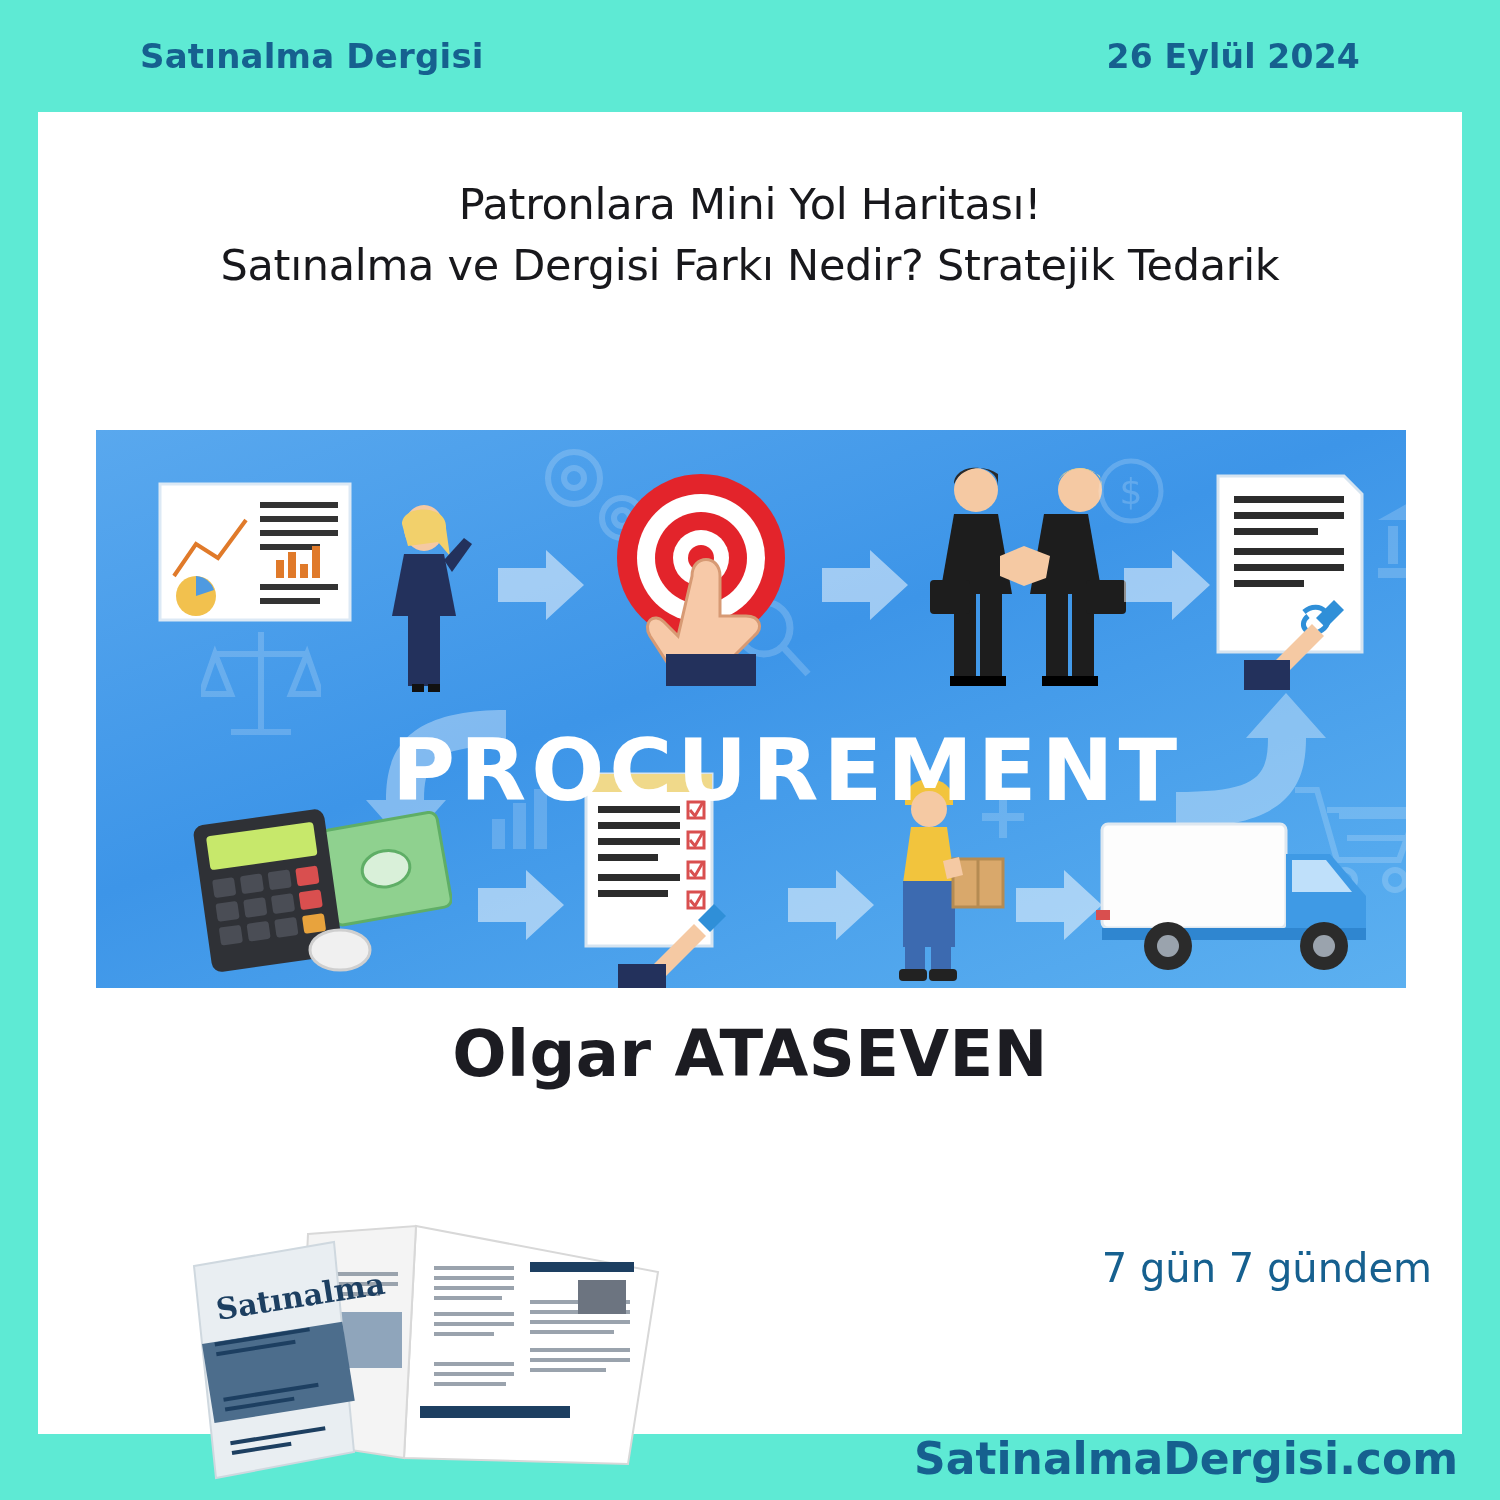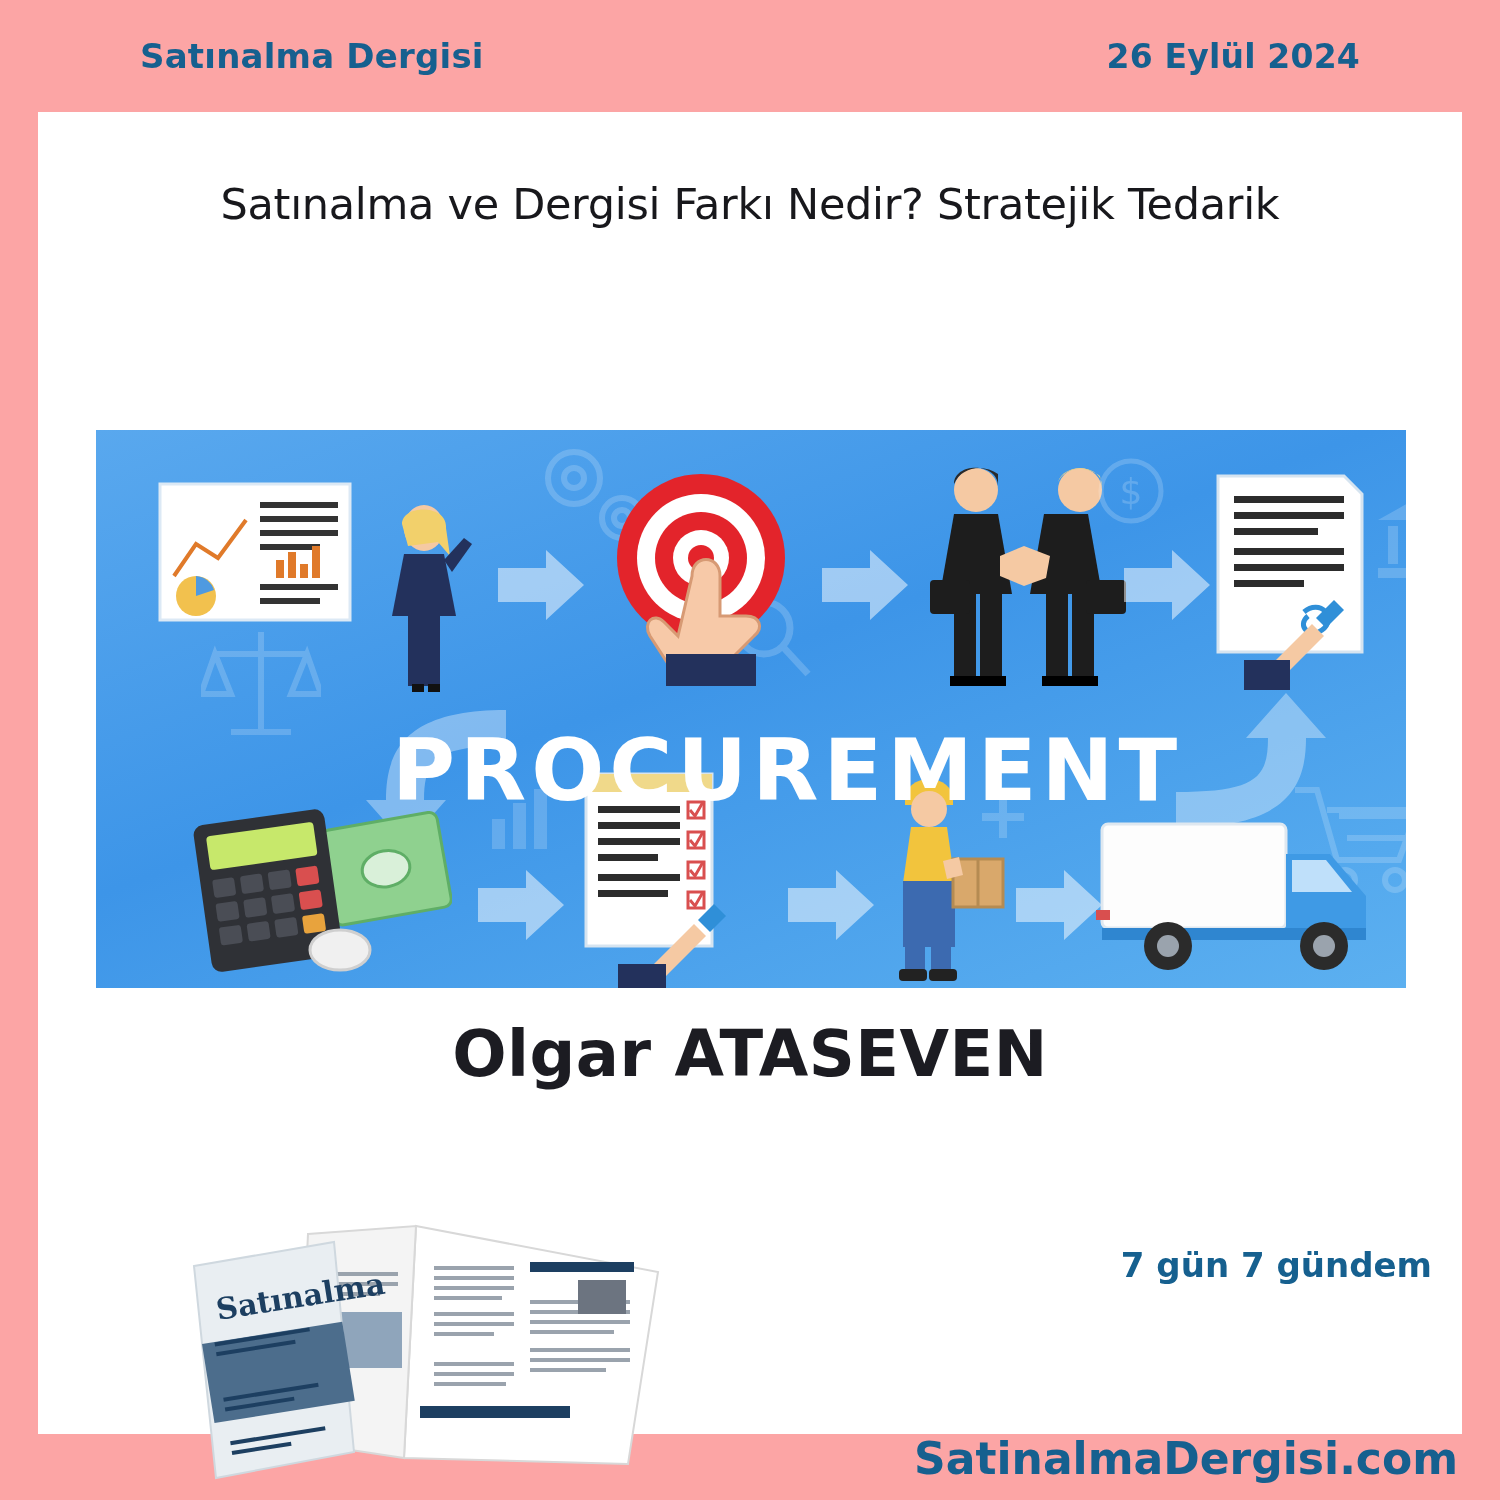--- a/index.html
+++ b/index.html
@@ -10,21 +10,21 @@
     width: 1500px;
     height: 1500px;
     background: #fbe8dc;
     font-family: "DejaVu Sans", "Liberation Sans", sans-serif;
     overflow: hidden;
     position: relative;
   }
   .page {
     position: absolute;
     inset: 0;
-    background: #fca5a5;
+    background: #5eead4;
   }
   
   .header {
     position: absolute;
     top: 0;
     left: 0;
     width: 1500px;
     height: 112px;
     display: flex;
     align-items: center;
@@ -112,22 +112,22 @@
     left: 120px;
     top: 1090px;
     width: 520px;
     height: 290px;
   }
   
   .tagline {
     position: absolute;
     right: 68px;
     top: 1245px;
-    font-size: 34px;
-    font-weight: bold;
+    font-size: 40px;
+    font-weight: normal;
     color: #16608f;
   }
   .website {
     position: absolute;
     right: 42px;
     top: 1433px;
     font-size: 44px;
     font-weight: bold;
     color: #16608f;
   }
@@ -143,20 +143,21 @@
 <div class="page">
 
   <div class="header">
     <div class="brand">Satınalma Dergisi</div>
     <div class="date">26 Eylül 2024</div>
   </div>
 
   <div class="card">
 
     <div class="title">
+      <span class="title-line">Patronlara Mini Yol Haritası!</span>
       <span class="title-line">Satınalma ve Dergisi Farkı Nedir? Stratejik Tedarik</span>
     </div>
 
     <div class="illus">
 
       <svg class="ic faint" style="left:105px; top:190px;" width="120" height="130" viewBox="0 0 120 130">
         <g stroke="#ffffff" stroke-width="6" fill="none">
           <line x1="60" y1="12" x2="60" y2="110"></line>
           <line x1="14" y1="34" x2="106" y2="34"></line>
           <path d="M14 34 L0 74 L30 74 Z"></path>

